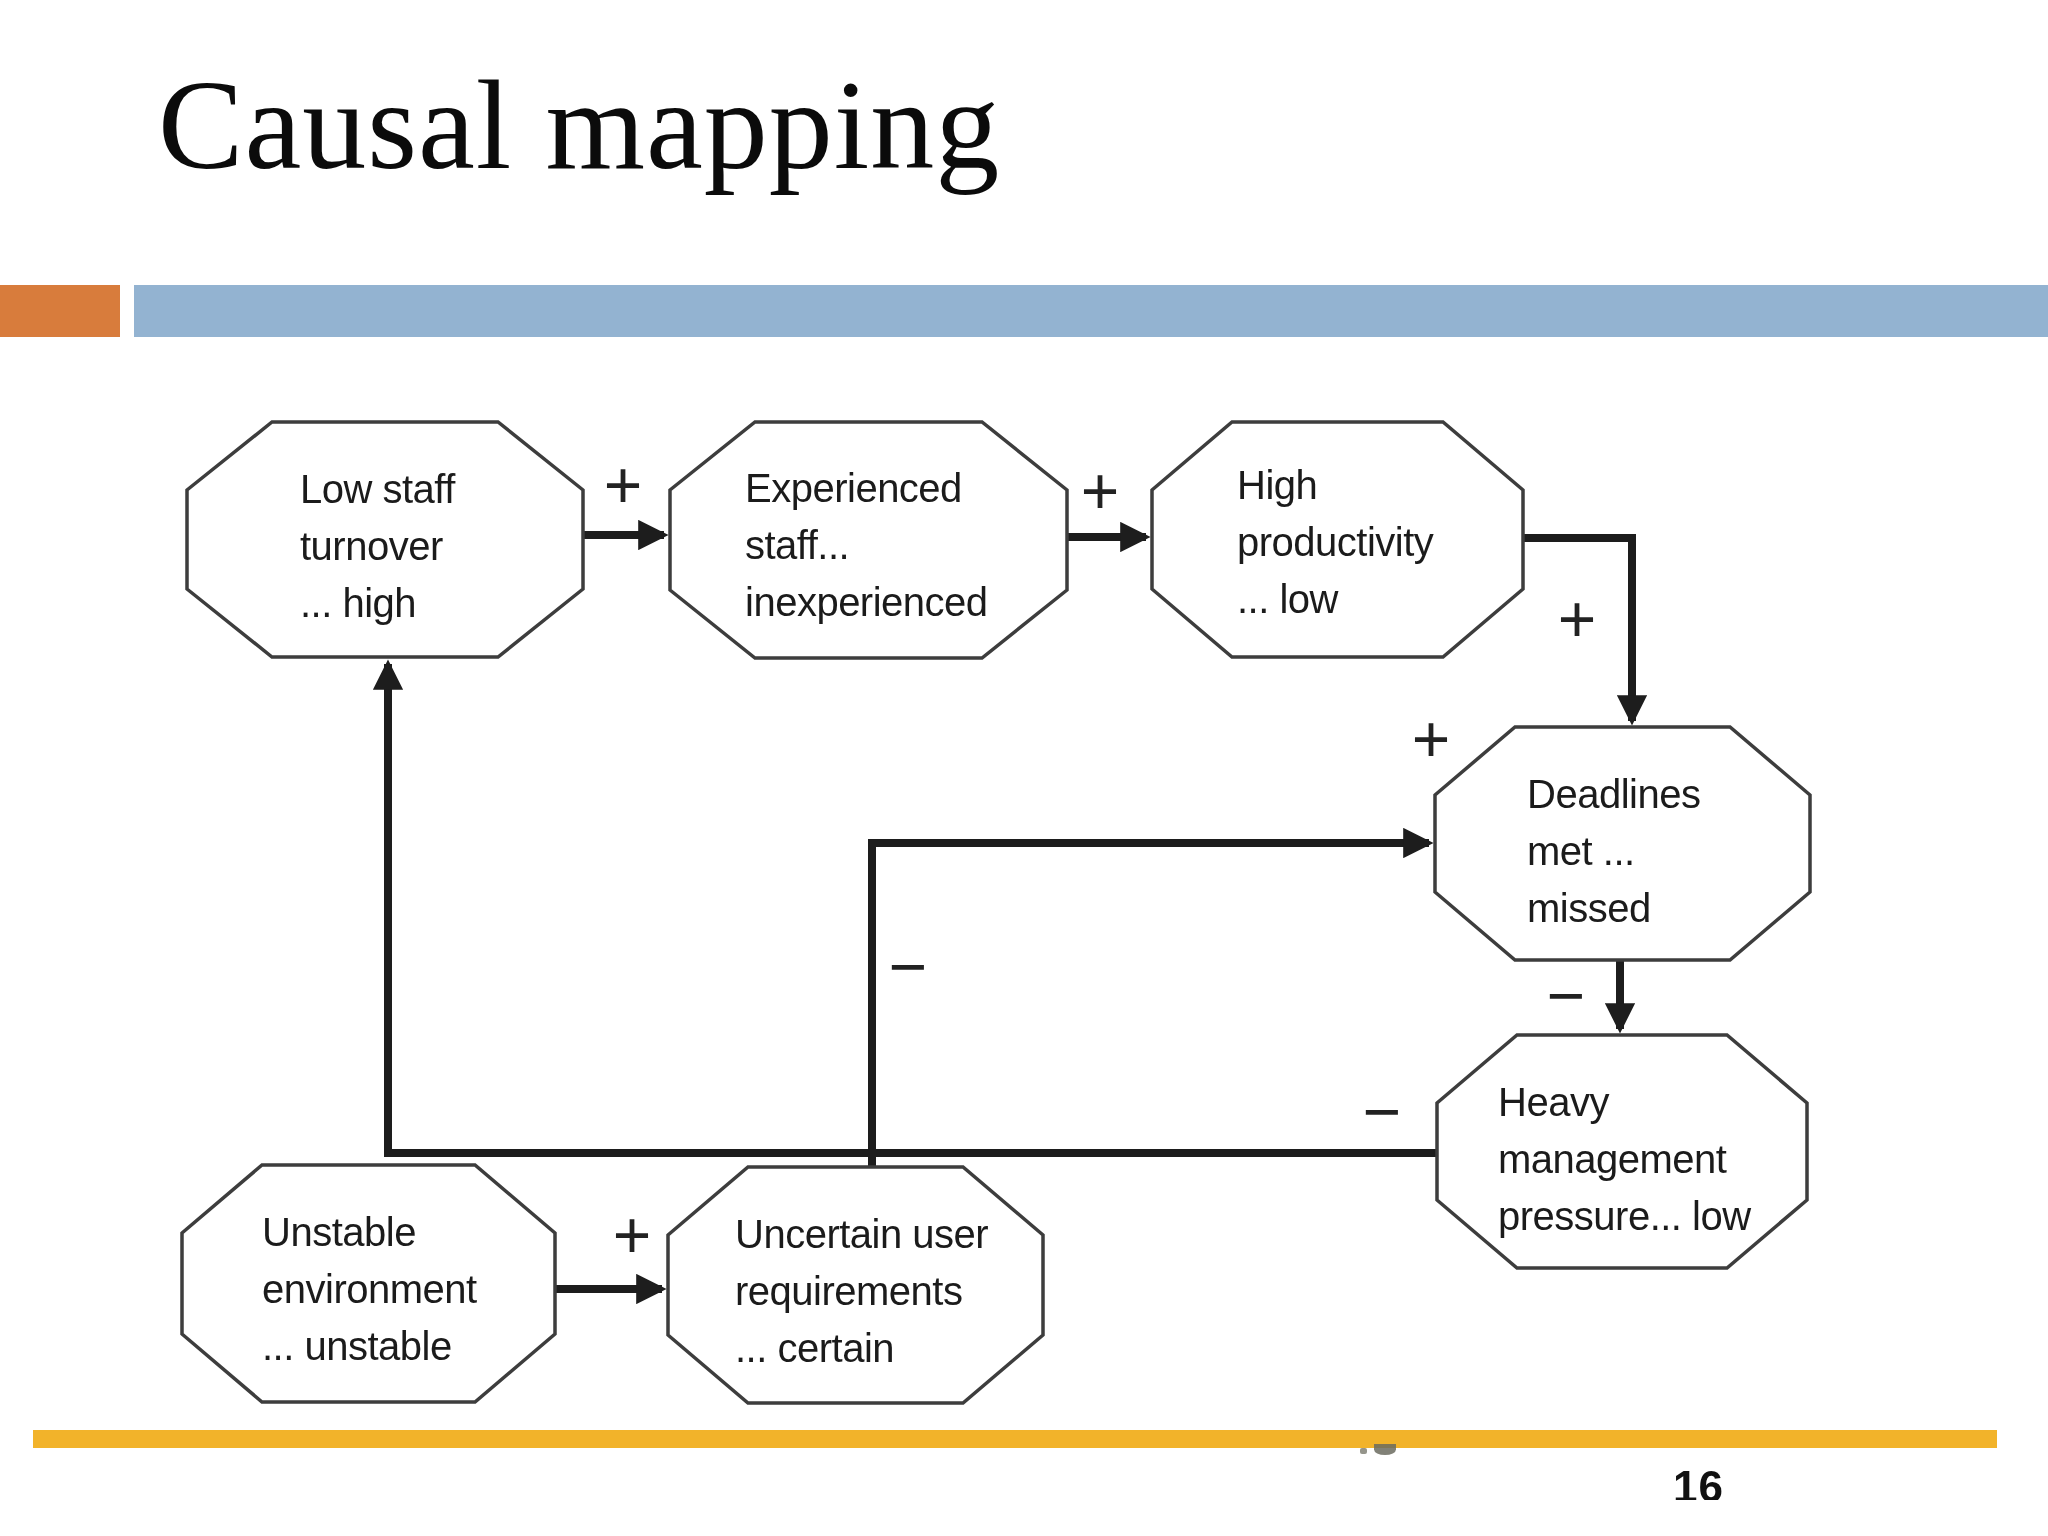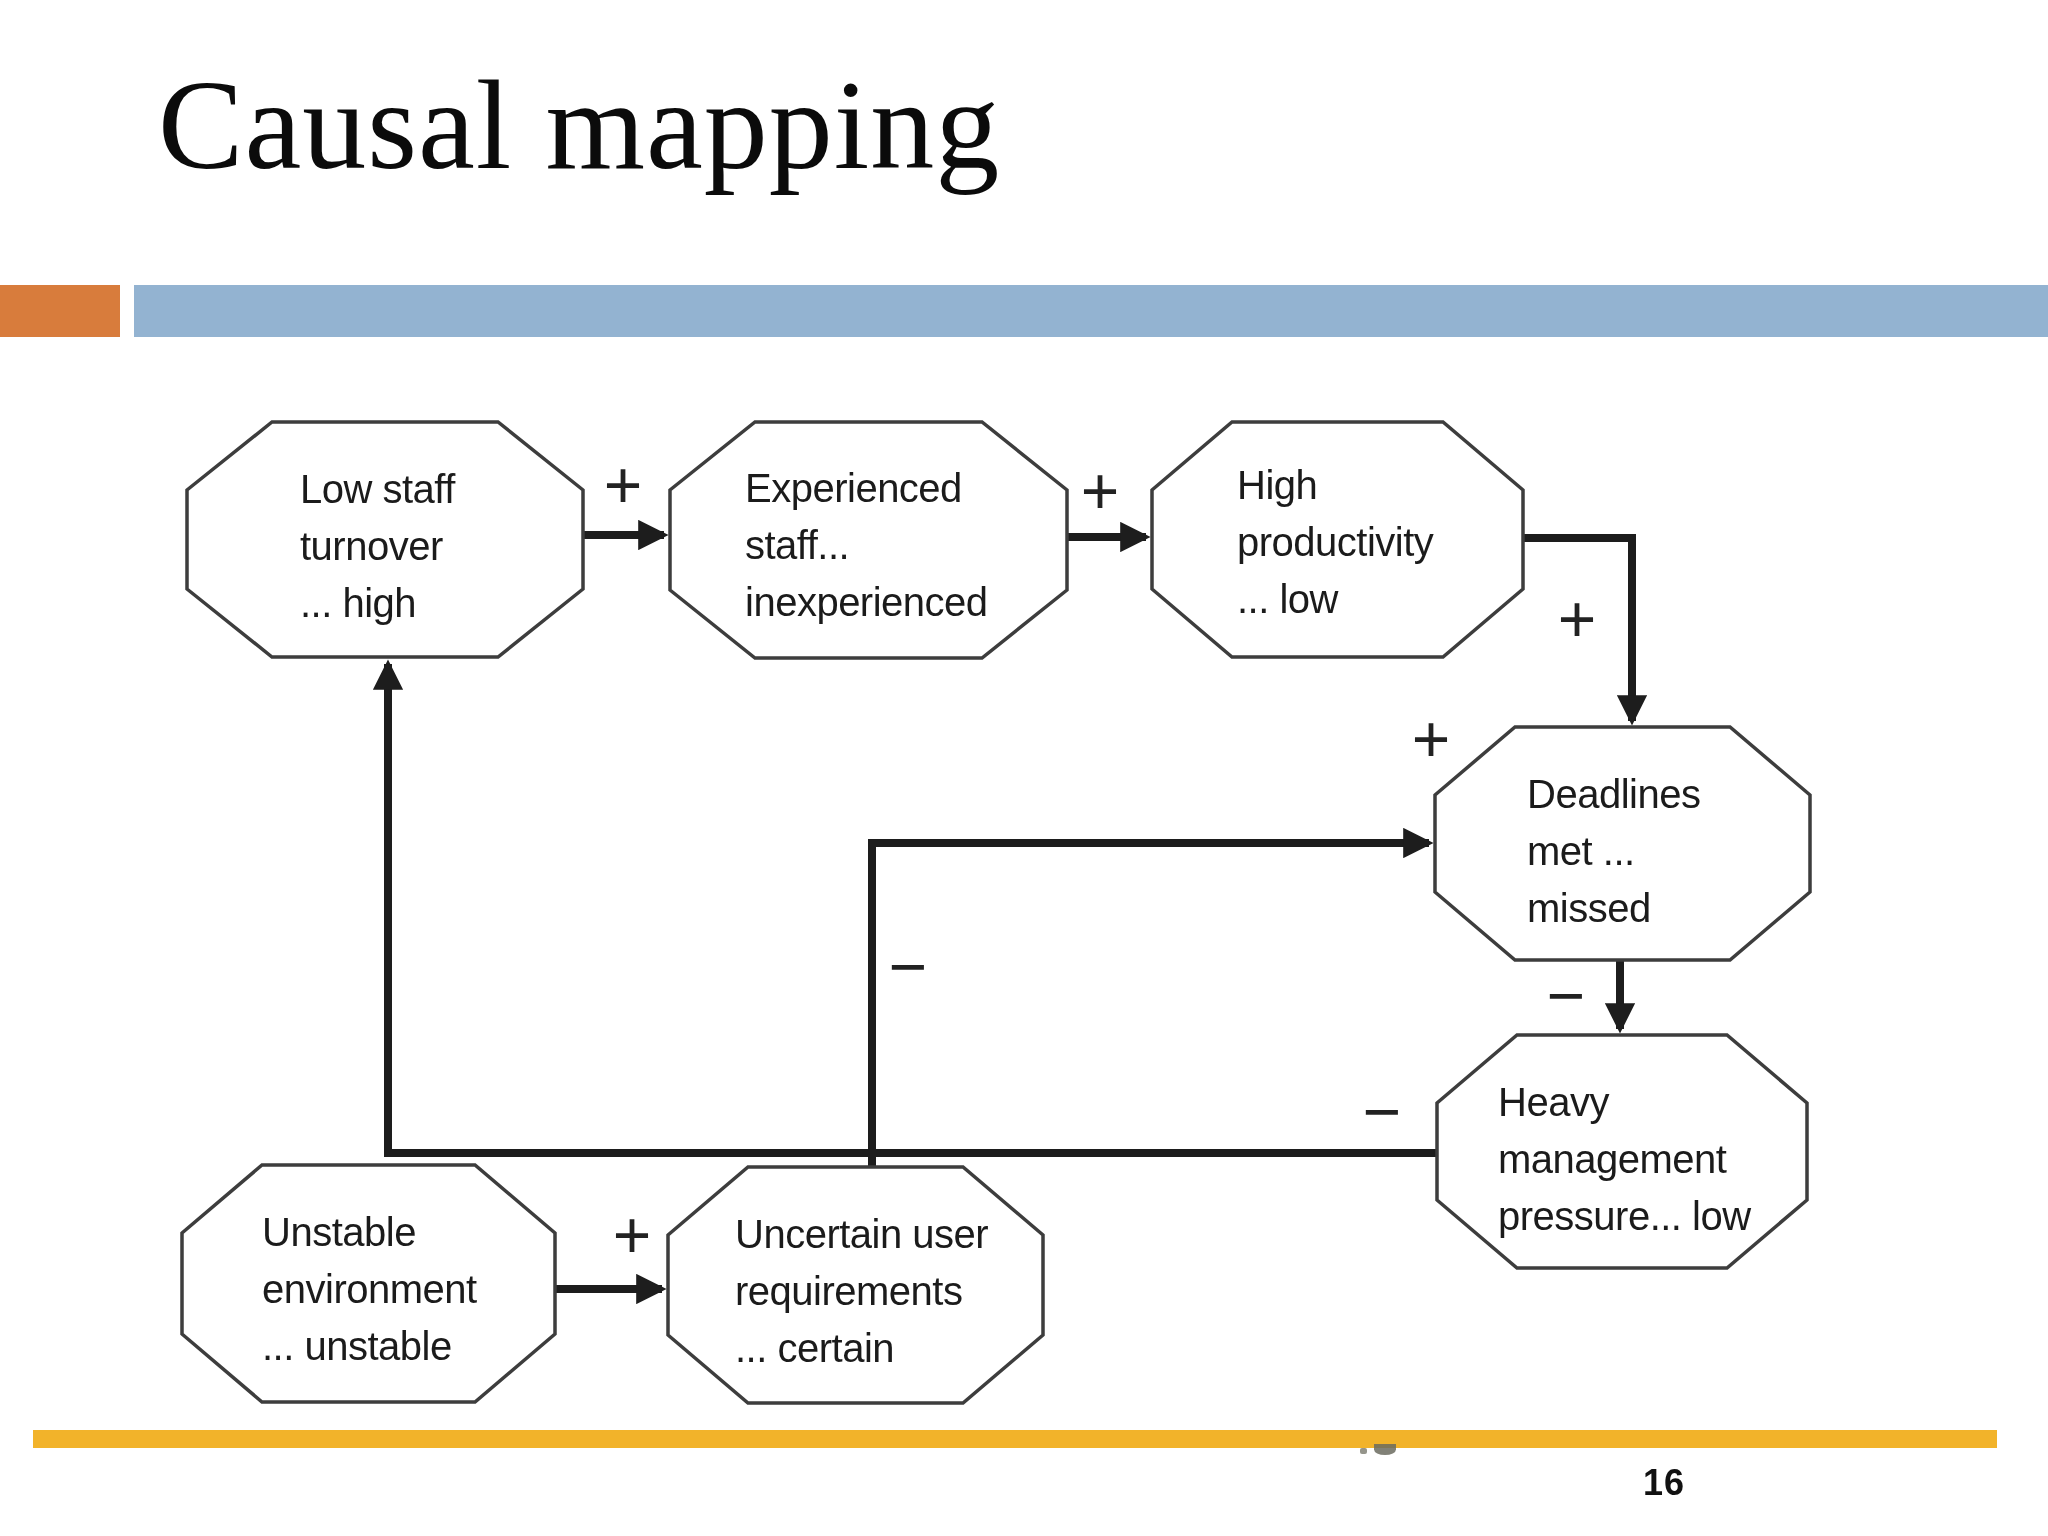--- a/index.html
+++ b/index.html
@@ -24,22 +24,22 @@
   .artifact-dot{
     position:absolute;left:1360px;top:1448px;width:7px;height:6px;
     background:#7a7a6e;border-radius:2px;opacity:.8;
   }
   .artifact-arc{
     position:absolute;left:1374px;top:1444px;width:22px;height:11px;
     background:#6b6b5f;border-radius:0 0 60% 60%;opacity:.85;
   }
   .page-number{
     position:absolute;left:1604px;top:1462px;width:120px;
-    text-align:center;
-    font-size:36px;font-weight:bold;color:#111;
+    text-align:right;
+    font-size:44px;font-weight:bold;color:#111;
     letter-spacing:1px;
   }
   svg.diagram{position:absolute;left:0;top:0;width:2048px;height:1536px;}
   .octagon{fill:#ffffff;stroke:#3d3d3d;stroke-width:3.5px;}
   .edge-path{fill:none;stroke:#1d1d1d;stroke-width:8px;stroke-linejoin:miter;}
   .node-label{
     font-family:"Liberation Sans", sans-serif;
     font-size:40px;fill:#1b1b1b;letter-spacing:-0.5px;
   }
   .sign-label{

